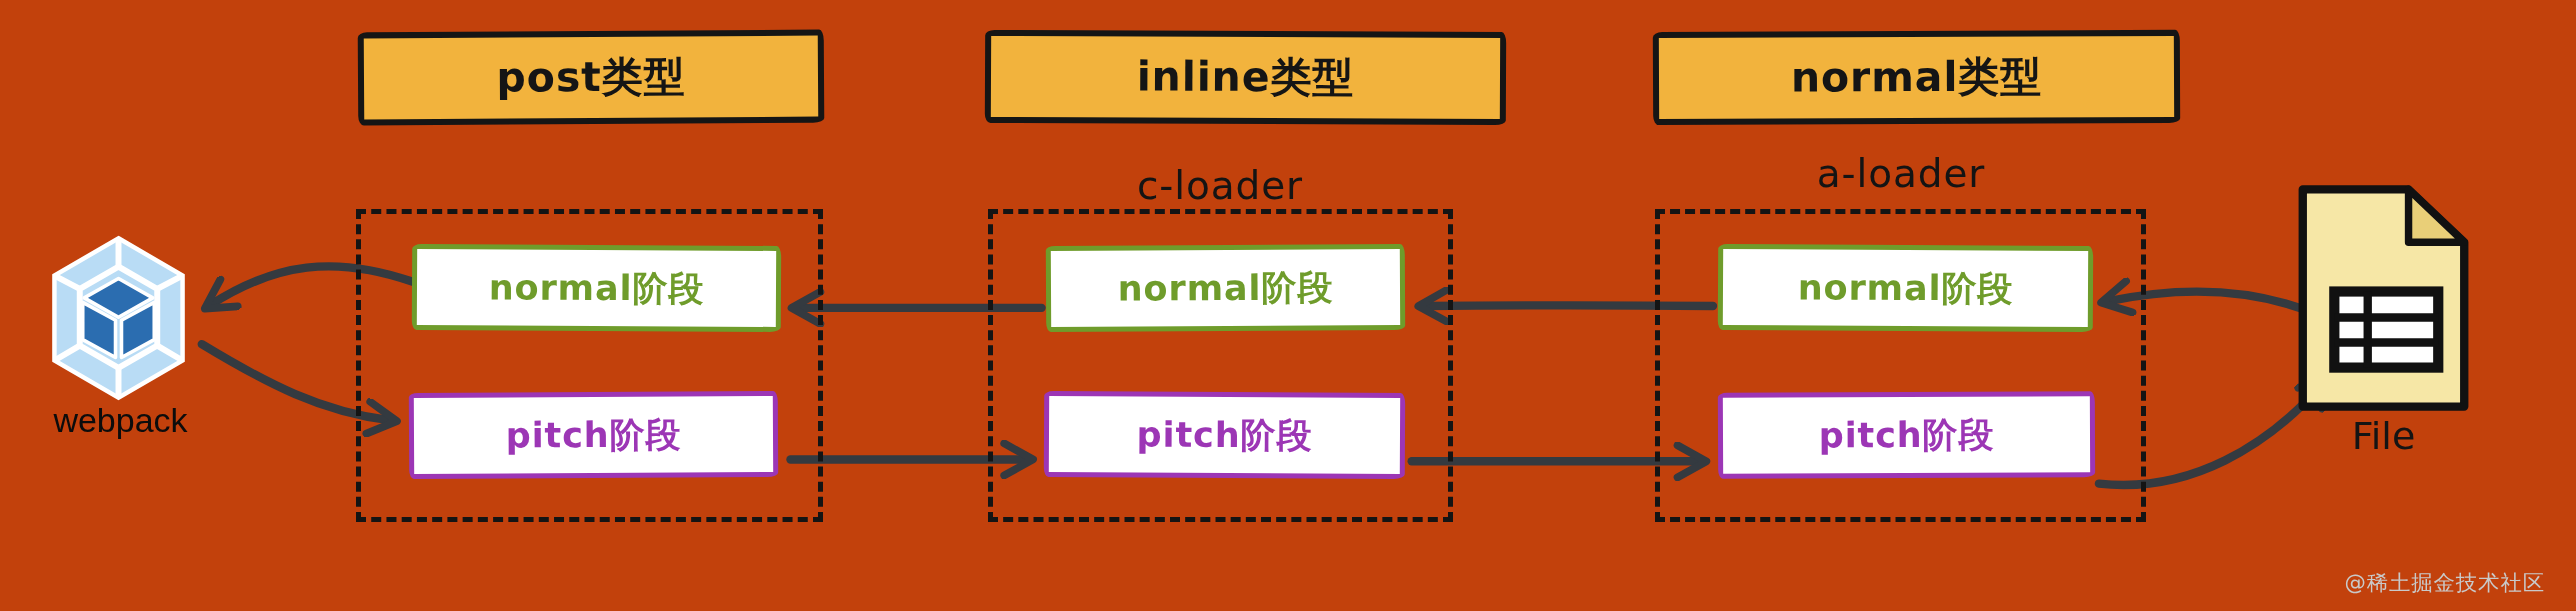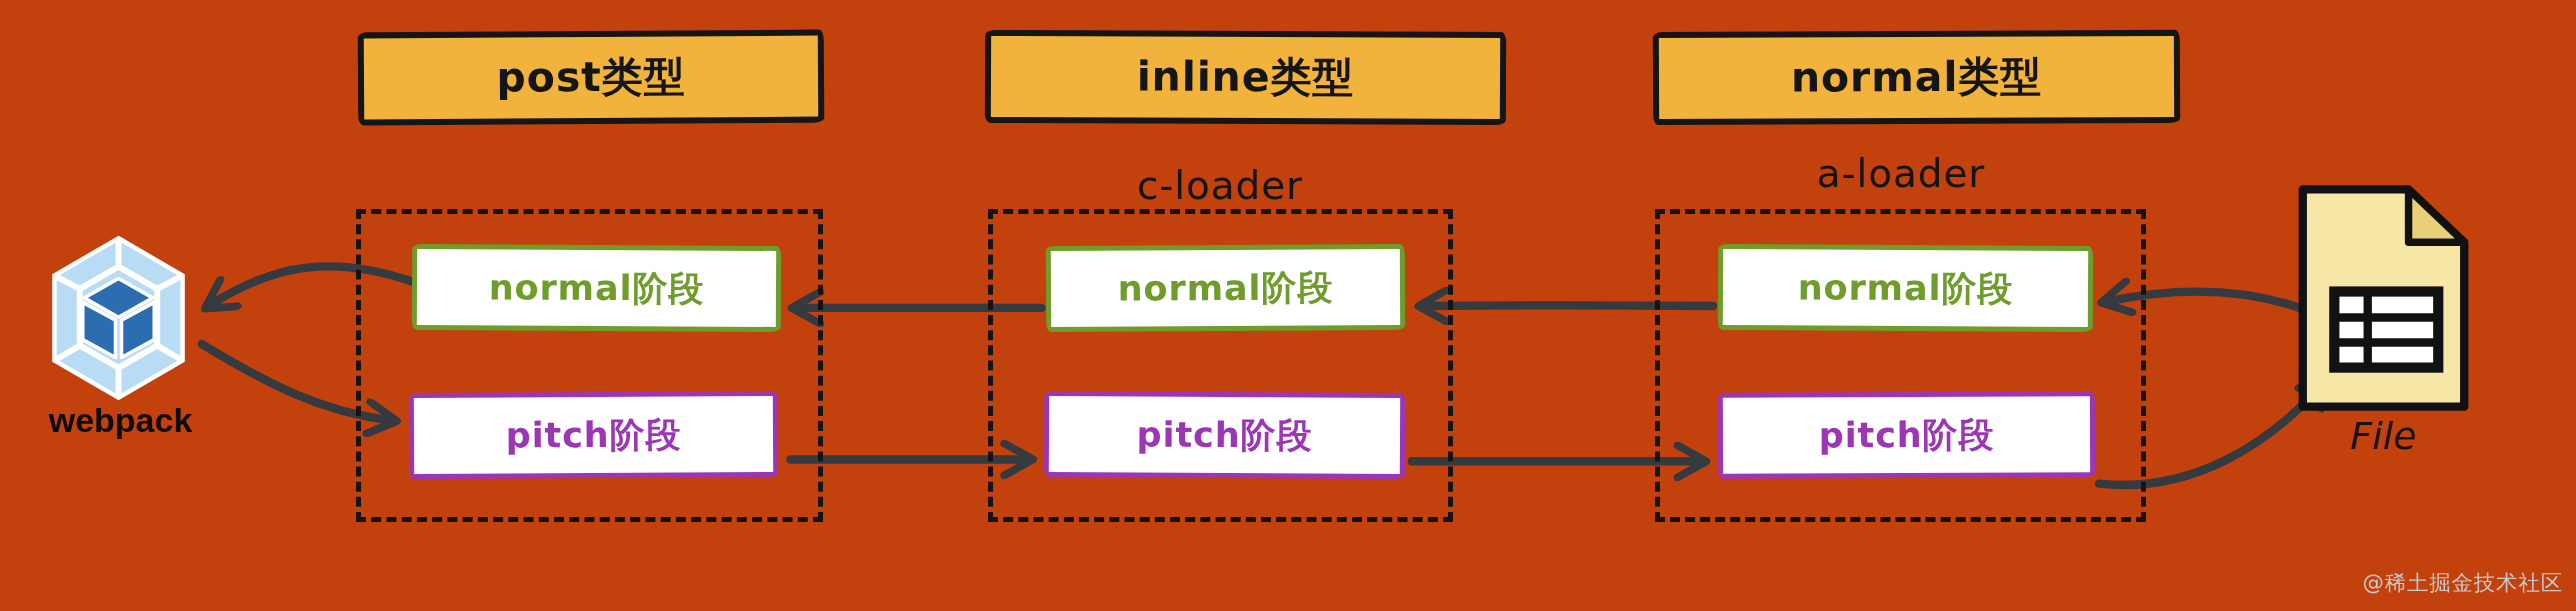--- a/index.html
+++ b/index.html
@@ -67,34 +67,34 @@
   #normal-c{left:1046px;width:359px;transform:rotate(-0.3deg);}
   #pitch-c {left:1044px;width:361px;transform:rotate(0.3deg);}
   #normal-a{left:1718px;width:375px;transform:rotate(0.3deg);}
   #pitch-a {left:1718px;width:377px;transform:rotate(-0.25deg);}
 
   
   #webpack-node{position:absolute;left:37px;top:232px;width:167px;height:214px;}
   #webpack-node svg{position:absolute;left:7.4px;top:2.8px;}
   #webpack-label{
     position:absolute;left:0;top:169px;width:167px;
-    text-align:center;font-size:34px;font-weight:700;color:#0c0c0c;
+    text-align:center;font-size:34px;font-weight:400;color:#0c0c0c;
     font-family:"Liberation Sans","DejaVu Sans",sans-serif;
   }
 
   
-  #file-node{position:absolute;left:2295px;top:182px;width:186px;height:288px;font-style:italic;}
+  #file-node{position:absolute;left:2295px;top:182px;width:186px;height:288px;}
   #file-label{
     position:absolute;left:0;top:232px;width:177px;
     text-align:center;font-size:38px;font-weight:500;color:#141414;
   }
 
   
   #watermark{
-    position:absolute;right:13px;bottom:15px;
+    position:absolute;right:31px;bottom:15px;
     font-size:21.4px;color:#c9c9c9;letter-spacing:0.9px;
   }
 </style>
 </head>
 <body>
 
 <div id="canvas">
 
   <svg id="arrows" viewBox="0 0 2770 658">
     <defs>

